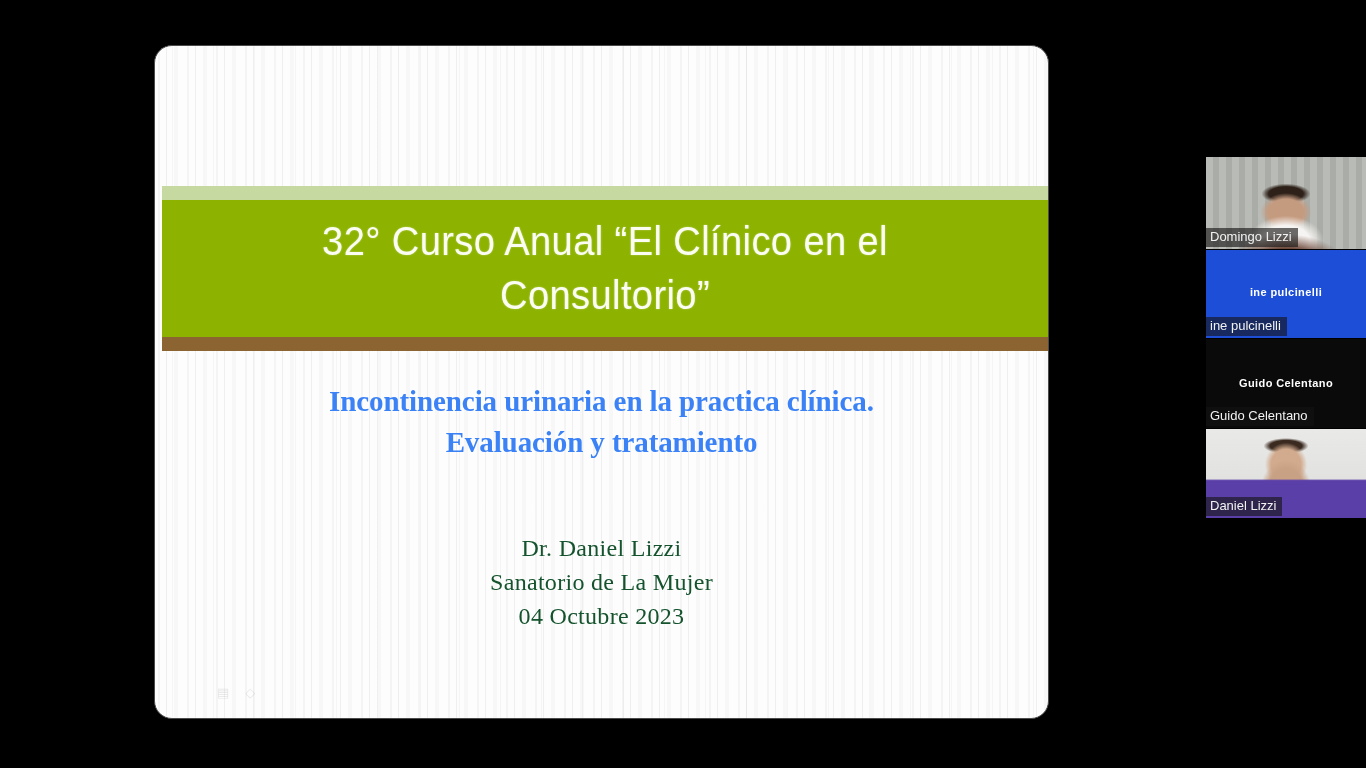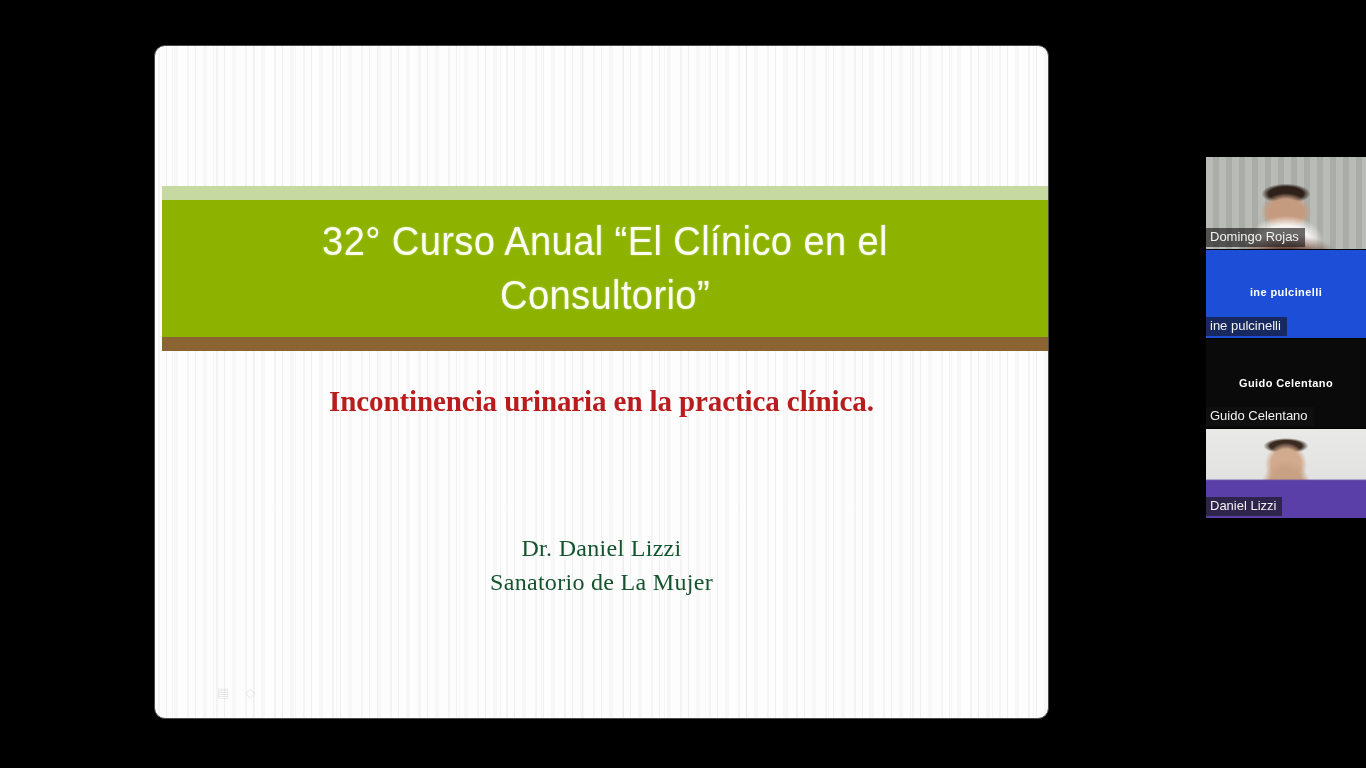--- a/index.html
+++ b/index.html
@@ -27,21 +27,21 @@
     top: 45px;
     width: 895px;
     height: 674px;
   }
 
   #slide {
     position: absolute;
     inset: 0;
     background-color: #fdfdfd;
     border: 1px solid #4a4a4a;
-    border-radius: 11px;
+    border-radius: 18px;
     overflow: hidden;
   }
 
   
   #slide-texture {
     position: absolute;
     inset: 0;
     background-image:
       repeating-linear-gradient(to right,
         rgba(0,0,0,0.000) 0px,
@@ -114,21 +114,21 @@
     text-shadow: 0 0 2px rgba(255,255,255,0.45);
   }
 
   
   #slide-subtitle {
     position: absolute;
     left: 40px;
     right: 40px;
     top: 335px;
     text-align: center;
-    color: #b91c1c;
+    color: #3b82f6;
     font-family: "Liberation Serif", serif;
     font-weight: 700;
     font-size: 29px;
     line-height: 1.43;
     letter-spacing: -0.1px;
   }
   #slide-subtitle .sub-line { display: block; }
 
   
   #slide-author {
@@ -260,40 +260,42 @@
       <div id="title-band">
         <div id="band-top-strip"></div>
         <div id="band-body">
           <div id="slide-title">32° Curso Anual “El Clínico en el Consultorio”</div>
         </div>
         <div id="band-bottom-strip"></div>
       </div>
 
       <div id="slide-subtitle">
         <span class="sub-line">Incontinencia urinaria en la practica clínica.</span>
+        <span class="sub-line">Evaluación y tratamiento</span>
       </div>
 
       <div id="slide-author">
         <span class="author-line">Dr. Daniel  Lizzi</span>
         <span class="author-line">Sanatorio de La Mujer</span>
+        <span class="author-line">04 Octubre 2023</span>
       </div>
 
       <div id="slide-footer-marks">
         <span>▤</span>
         <span>◇</span>
       </div>
 
     </div>
   </div>
 
   <div id="filmstrip">
 
     <div class="tile" id="tile-domingo">
       <div class="tile-video" id="video-domingo"></div>
-      <div class="name-badge">Domingo Rojas</div>
+      <div class="name-badge">Domingo Lizzi</div>
     </div>
 
     <div class="tile" id="tile-pulcinelli">
       <div class="name-center" id="name-center-pulcinelli">ine pulcinelli</div>
       <div class="name-badge">ine pulcinelli</div>
     </div>
 
     <div class="tile" id="tile-guido">
       <div class="name-center" id="name-center-guido">Guido Celentano</div>
       <div class="name-badge">Guido Celentano</div>

